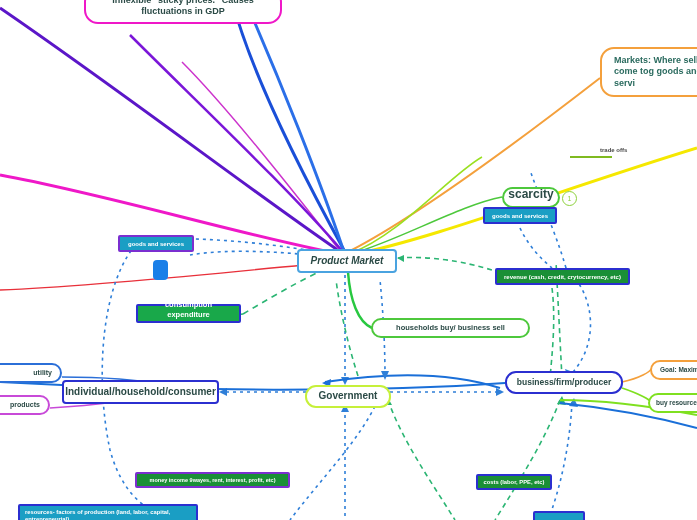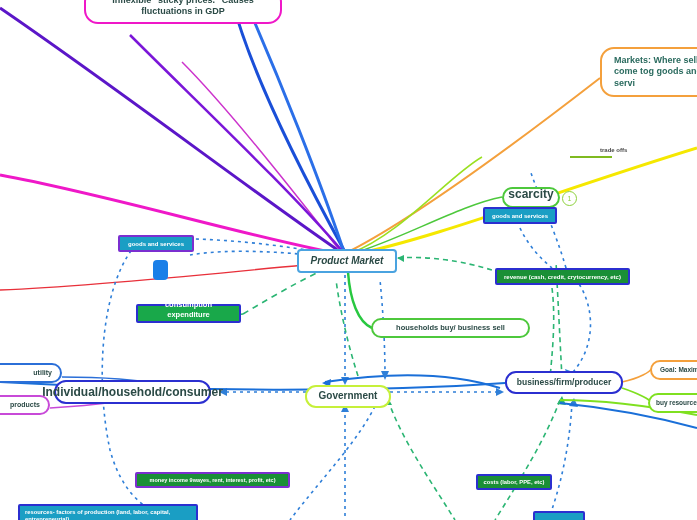--- a/index.html
+++ b/index.html
@@ -210,21 +210,21 @@
   <div class="tiny-square" style="left:153px; top:260px; width:15px; height:20px;"></div>
 
   <div class="node boxed" style="left:136px; top:304px; width:105px; height:19px; background:#19a84a; border-color:#2b2fd0; font-size:7.5px;">
     <span>consumption expenditure</span>
   </div>
 
   <div class="node pill" style="left:371px; top:318px; width:159px; height:20px; border-color:#4dc83c; font-size:7.5px;">
     <span>households buy/  business sell</span>
   </div>
 
-  <div class="node pill" style="left:54px; top:380px; width:157px; height:24px; border-color:#2b2fd0; border-radius:12px; font-size:12px;">
+  <div class="node pill" style="left:62px; top:380px; width:157px; height:24px; border-color:#2b2fd0; border-radius:4px; font-size:10px;">
     <span>Individual/household/consumer</span>
   </div>
 
   <div class="node pill" style="left:505px; top:371px; width:118px; height:23px; border-color:#2b2fd0; border-radius:11px; font-size:8.5px;">
     <span>business/firm/producer</span>
   </div>
 
   <div class="node pill" style="left:305px; top:385px; width:86px; height:23px; border-color:#c6f03a; border-radius:11px; font-size:10px;">
     <span>Government</span>
   </div>

